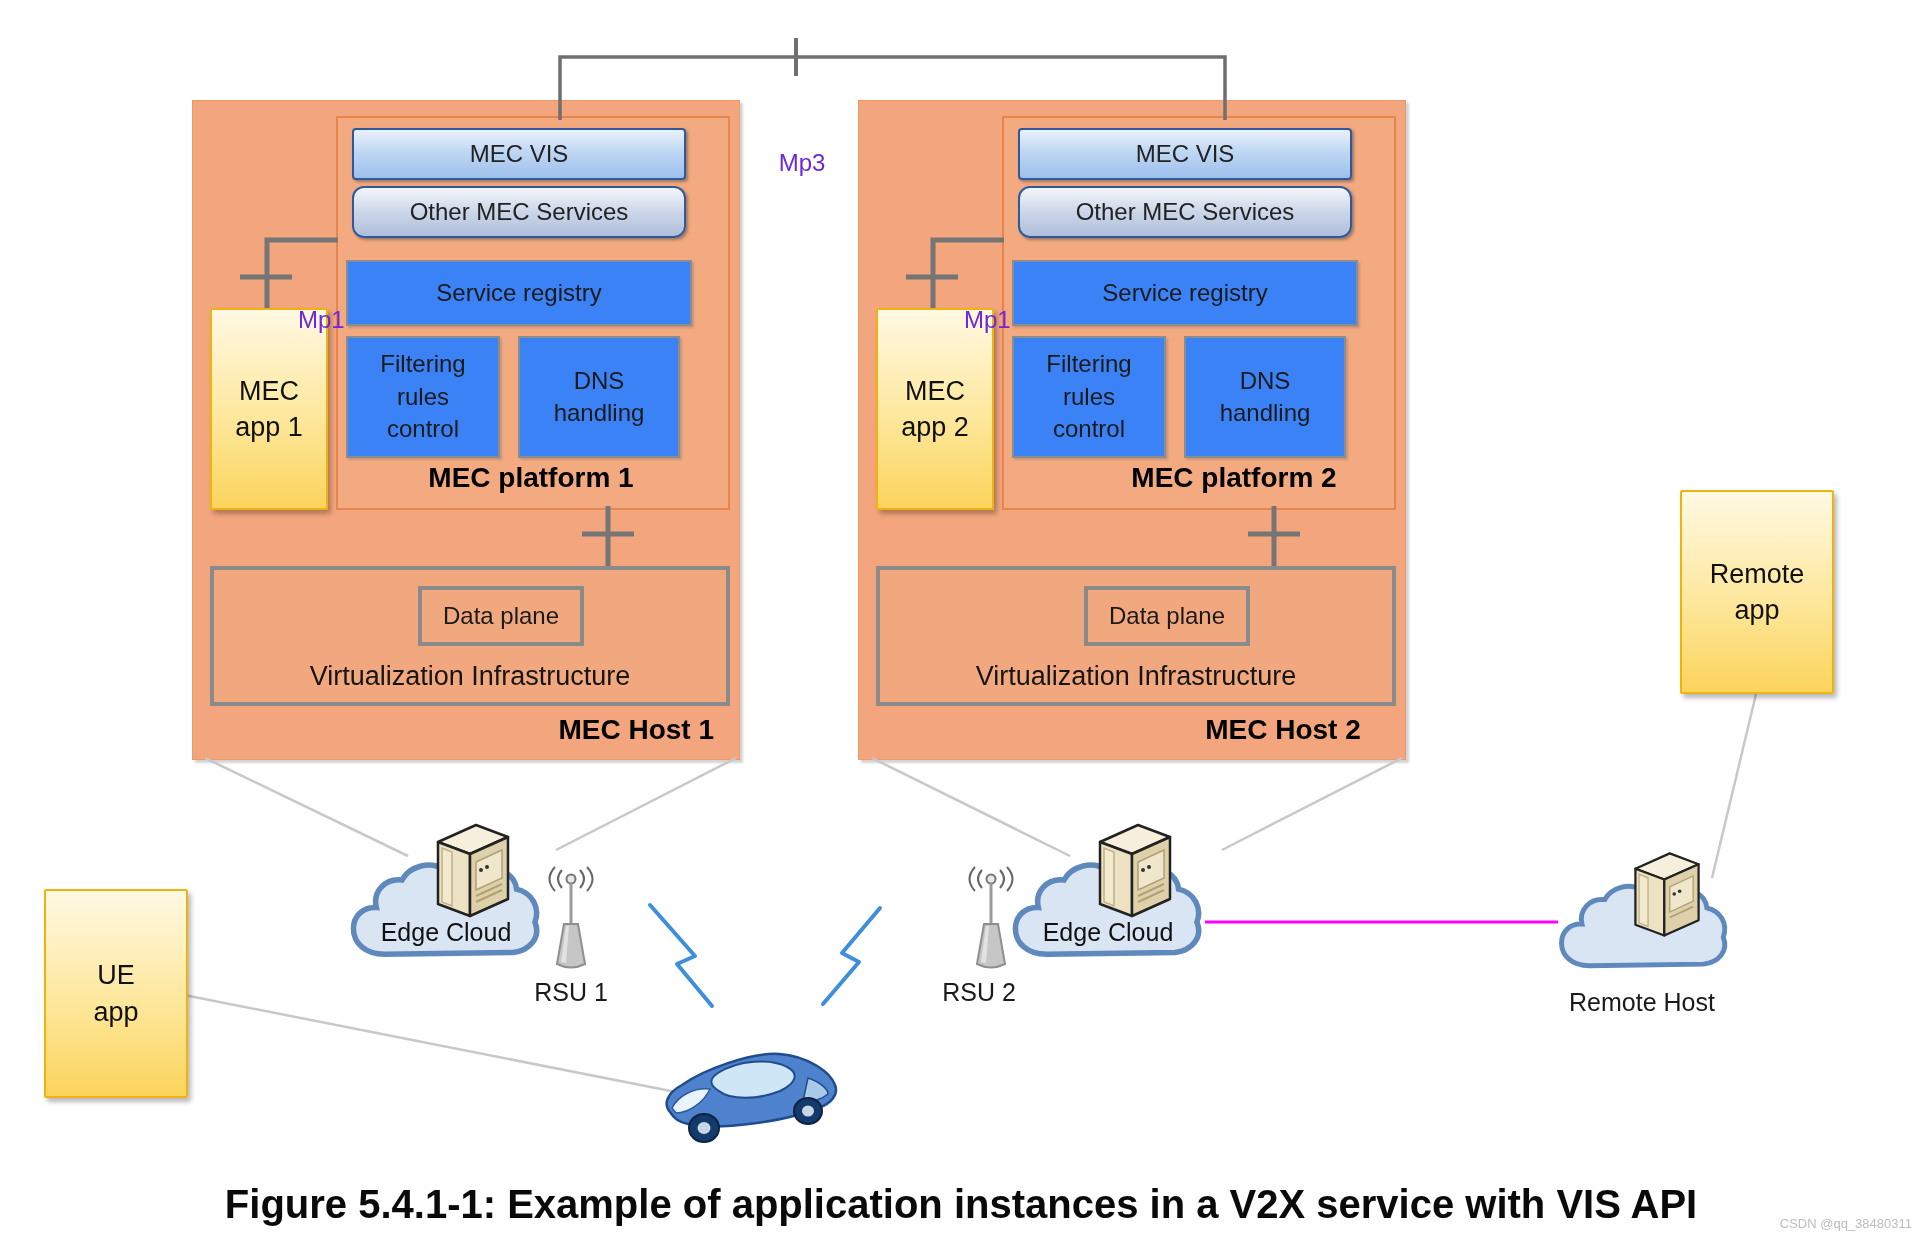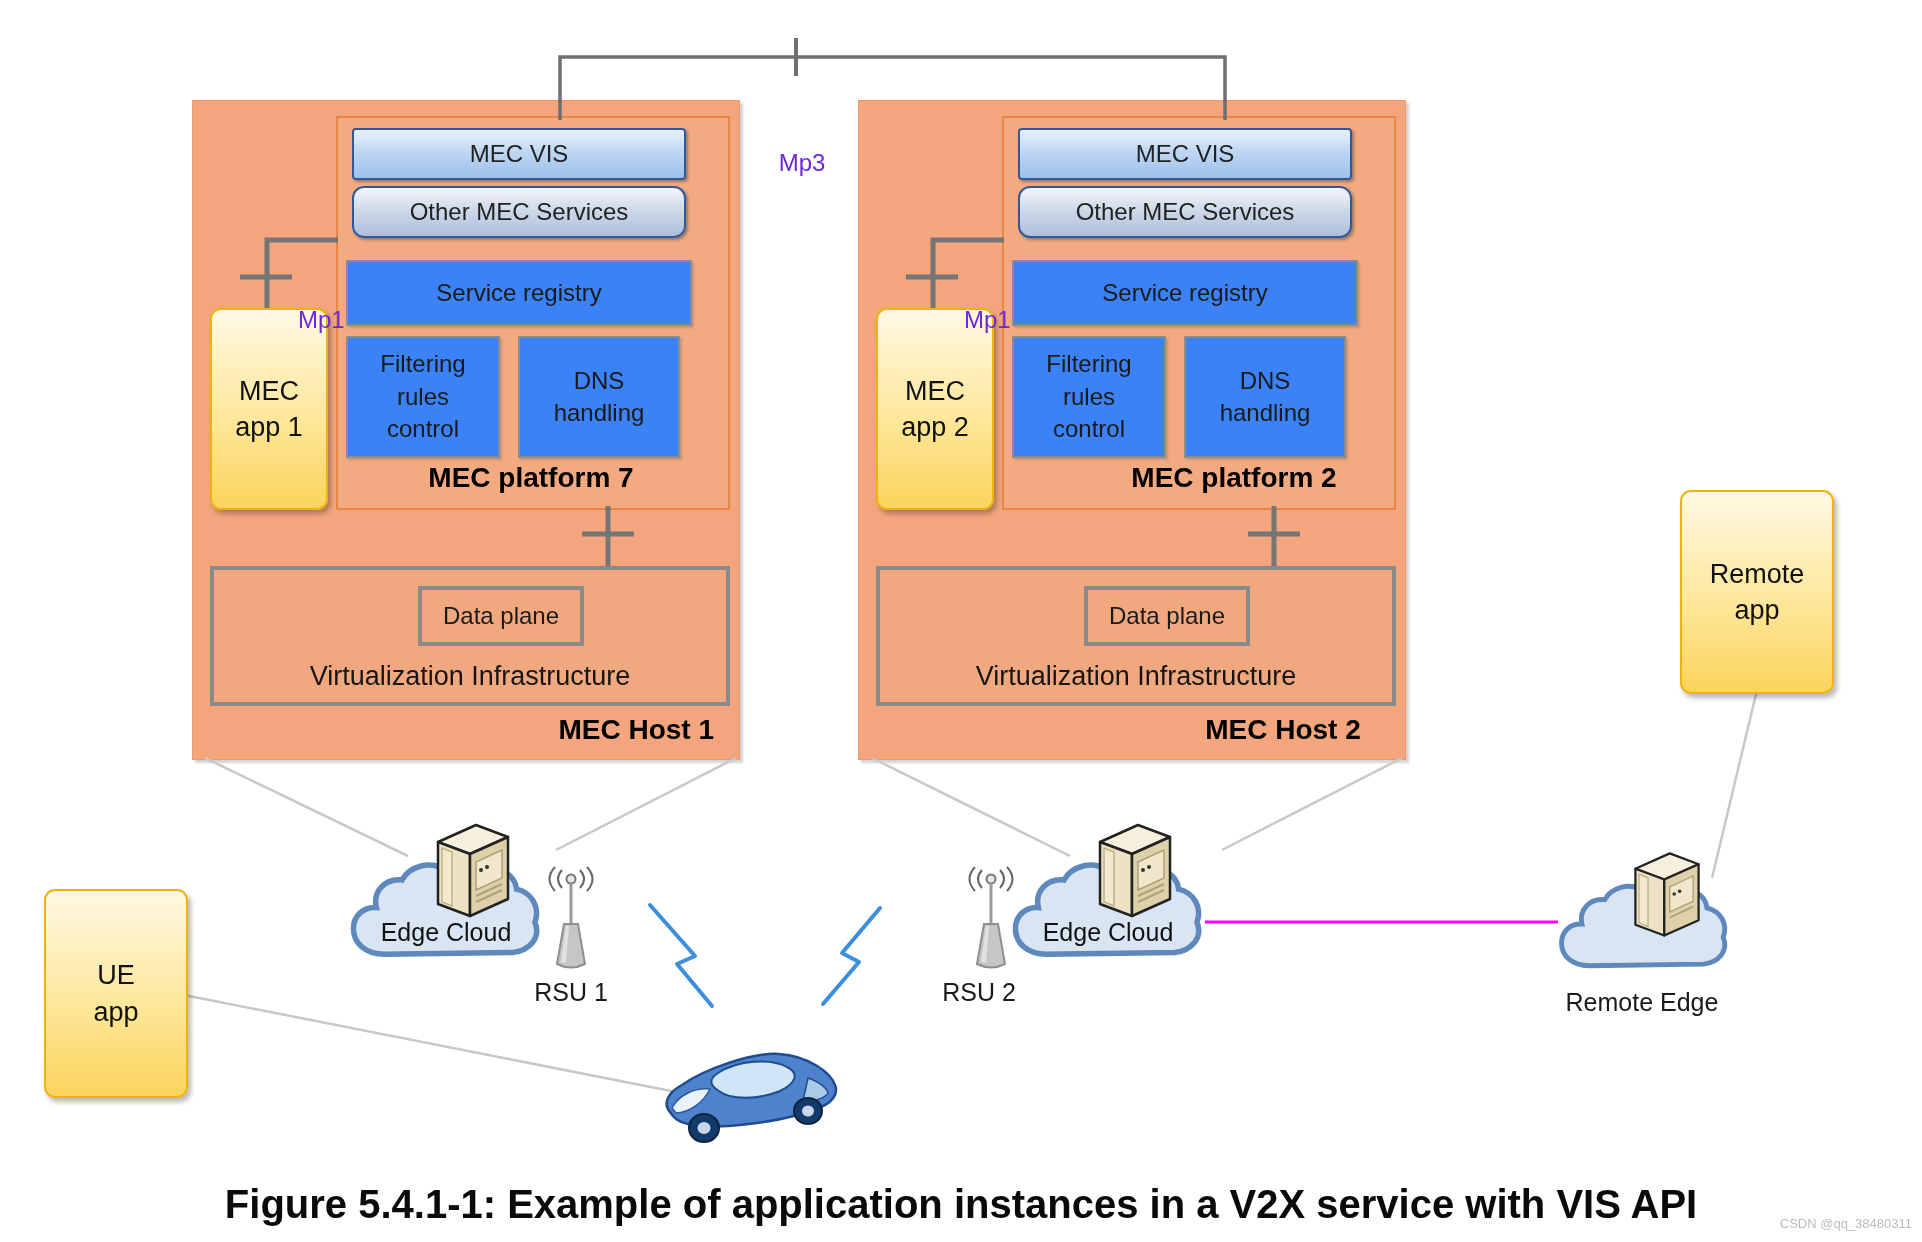--- a/index.html
+++ b/index.html
@@ -17,21 +17,21 @@
   .btn-steel{background:linear-gradient(180deg,#F3F6FA 0%,#CBD6E8 50%,#AFBFDA 100%);
             border:2px solid #30599B;border-radius:12px;box-shadow:2px 2px 3px rgba(70,70,70,.5);
             display:flex;align-items:center;justify-content:center;font-size:24px;color:#222;}
   .obox{background:#3b82f6;border:2px solid #8C8C8C;box-shadow:2px 2px 2px rgba(110,110,110,.35);
         display:flex;align-items:center;justify-content:center;font-size:24px;color:#1a1a1a;text-align:center;}
   .obox-thick{background:#F2A87E;border:4px solid #8A8A8A;
         display:flex;align-items:center;justify-content:center;font-size:24px;color:#1a1a1a;text-align:center;}
   .vi{background:#F2A87E;border:4px solid #8A8A8A;}
   .vi-label{position:absolute;left:0;right:0;bottom:10px;text-align:center;font-size:27px;color:#151515;}
   .yellow{background:linear-gradient(180deg,#FFF9E3 0%,#FDE79B 55%,#FBD45C 100%);
-          border:2.5px solid #EFB310;border-radius:11px;box-shadow:3px 4px 5px rgba(0,0,0,.28);
+          border:2.5px solid #EFB310;border-radius:2px;box-shadow:3px 4px 5px rgba(0,0,0,.28);
           display:flex;align-items:center;justify-content:center;text-align:center;
           font-size:27px;color:#111;}
   .pre{white-space:pre-line;line-height:1.35;}
   .bold-label{font-weight:bold;font-size:28px;color:#000;}
   .mp-label{font-size:24px;color:#6d28d9;margin-top:45px;}
   .cloud-text{position:absolute;text-align:center;font-size:25px;color:#111;z-index:5;}
   .node-label{font-size:25px;color:#1a1a1a;text-align:center;}
   .caption{position:absolute;left:0;top:1182px;width:1922px;text-align:center;
            font-weight:bold;font-size:40px;color:#0a0a0a;z-index:4;}
   .watermark{position:absolute;right:10px;top:1216px;font-size:13px;color:#bcbcbc;z-index:4;}
@@ -89,21 +89,21 @@
   </div>
   <div class="abs layer3 obox" style="left:346px;top:336px;width:150px;height:118px;">
     <span class="pre">Filtering
 rules
 control</span>
   </div>
   <div class="abs layer3 obox" style="left:518px;top:336px;width:158px;height:118px;">
     <span class="pre">DNS
 handling</span>
   </div>
-  <div class="abs layer3 bold-label" style="left:336px;top:462px;width:390px;text-align:center;"><span>MEC platform 7</span></div>
+  <div class="abs layer3 bold-label" style="left:336px;top:462px;width:390px;text-align:center;"><span>MEC platform 1</span></div>
   <div class="abs layer3 yellow pre" style="left:210px;top:308px;width:114px;height:198px;">
     <span class="pre">MEC
 app 1</span>
   </div>
   <div class="abs layer3 mp-label" style="left:298px;top:261px;"><span>Mp1</span></div>
   <div class="abs layer3 mp-label" style="left:646px;top:528px;"><span>Mp2</span></div>
   <div class="abs layer3 vi" style="left:210px;top:566px;width:512px;height:132px;">
     <div class="vi-label">Virtualization Infrastructure</div>
   </div>
   <div class="abs layer3 obox-thick" style="left:418px;top:586px;width:158px;height:52px;">
@@ -184,21 +184,21 @@
   <svg class="abs" style="left:1630px;top:848px;z-index:4;" width="74" height="92" viewBox="0 0 82 100">
     <path d="M 6,22 L 44,5 L 76,17 L 38,34 Z" fill="#F6EFDC" stroke="#222" stroke-width="2.5" stroke-linejoin="round"></path>
     <path d="M 6,22 L 38,34 L 38,96 L 6,84 Z" fill="#EDE2C4" stroke="#222" stroke-width="2.5" stroke-linejoin="round"></path>
     <path d="M 38,34 L 76,17 L 76,79 L 38,96 Z" fill="#DED0A8" stroke="#222" stroke-width="2.5" stroke-linejoin="round"></path>
     <path d="M 10,28 L 20,32 L 20,86 L 10,82 Z" fill="#F2E9CF" stroke="#C0B288" stroke-width="1.5"></path>
     <path d="M 44,42 L 70,30 L 70,58 L 44,70 Z" fill="#EFE6CC" stroke="#B0A275" stroke-width="1.5"></path>
     <circle cx="49" cy="50" r="2" fill="#333"></circle>
       <circle cx="55" cy="47" r="2" fill="#333"></circle>
     <path d="M 44,76 L 70,64" stroke="#B0A275" stroke-width="2" fill="none"></path>
   </svg>
-  <div class="abs layer3 node-label" style="left:1540px;top:988px;width:204px;"><span>Remote Edge</span></div>
+  <div class="abs layer3 node-label" style="left:1540px;top:988px;width:204px;"><span>Remote Host</span></div>
 
   <svg class="abs layer3" style="left:540px;top:866px;" width="62" height="104" viewBox="0 0 62 104">
     <path d="M 22,4 Q 14,13 22,22" fill="none" stroke="#666" stroke-width="2"></path>
     <path d="M 15,1 Q 4,13 15,25" fill="none" stroke="#666" stroke-width="2"></path>
     <path d="M 40,4 Q 48,13 40,22" fill="none" stroke="#666" stroke-width="2"></path>
     <path d="M 47,1 Q 58,13 47,25" fill="none" stroke="#666" stroke-width="2"></path>
     <circle cx="31" cy="13" r="4.5" fill="#E8E8E8" stroke="#777" stroke-width="2"></circle>
     <line x1="31" y1="17" x2="31" y2="58" stroke="#9A9A9A" stroke-width="3"></line>
     <path d="M 24,58 L 38,58 L 45,98 Q 31,105 17,98 Z" fill="#C6C6C6" stroke="#8F8F8F" stroke-width="2"></path>
     <path d="M 26,60 L 29,60 L 26,97 L 21,96 Z" fill="#E2E2E2"></path>

